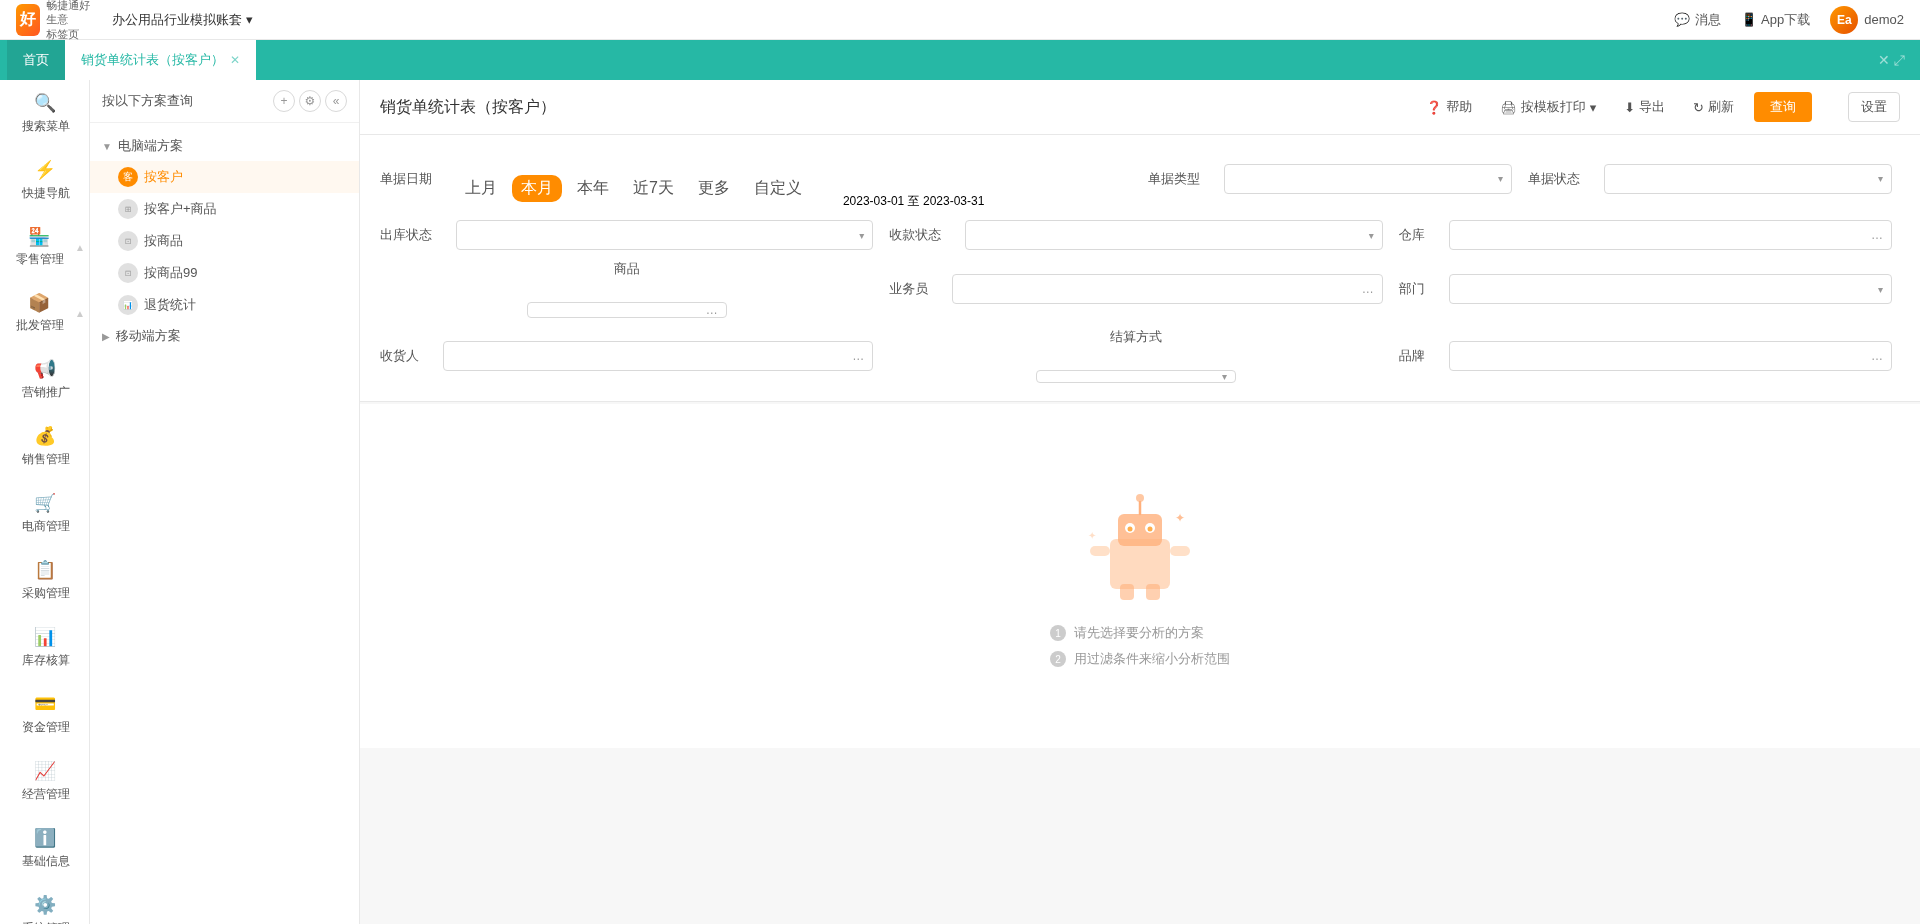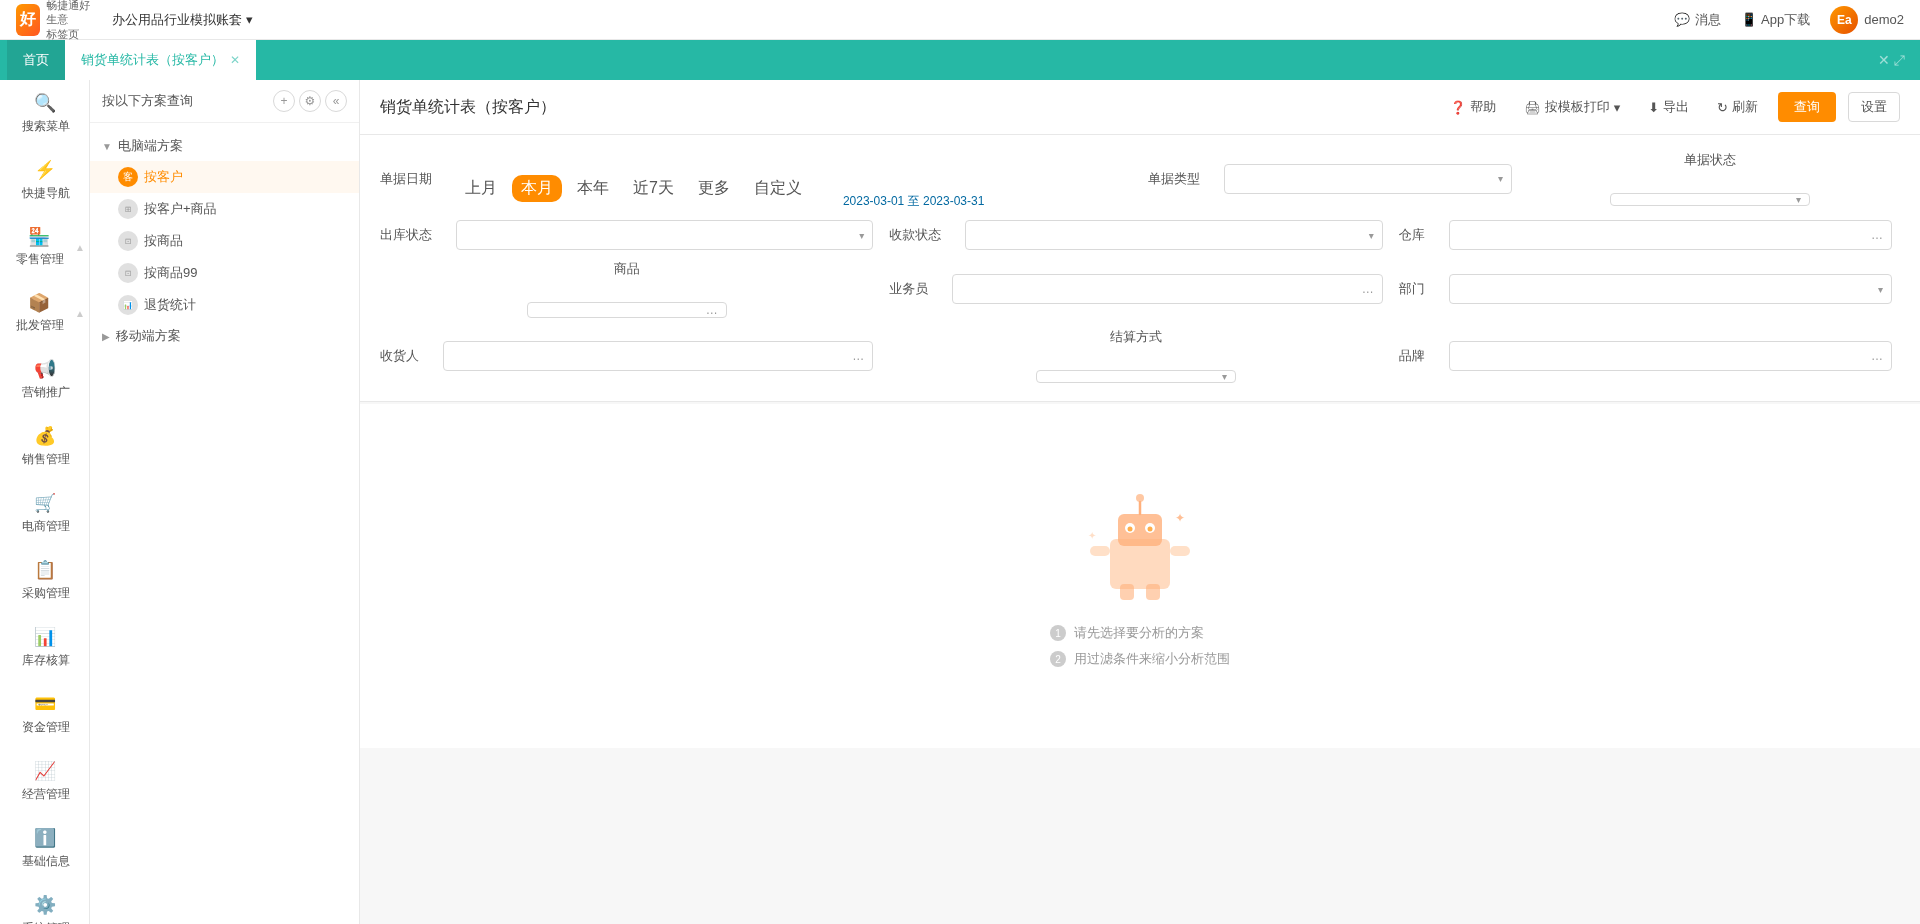--- a/index.html
+++ b/index.html
@@ -318,21 +318,21 @@
       color: #555;
       border: 1px solid transparent;
       margin-top: 20px;
     }
     .date-btn.active {
       background: #ff8c00;
       color: #fff;
       border-radius: 10px;
     }
     .date-range {
-      color: #0369a1;
+      color: #000000;
       font-size: 12px;
       margin-left: 8px;
       margin-top: 46px;
     }
     .select-control {
       height: 30px;
       border: 1px solid #d9d9d9;
       border-radius: 4px;
       padding: 0 8px;
       font-size: 12px;
@@ -608,21 +608,21 @@
           <span>⬇</span>
           <span>导出</span>
         </div>
         <div class="page-action-btn">
           <span>↻</span>
           <span>刷新</span>
         </div>
         <button class="page-action-btn primary" style="border:none; cursor:pointer;">
           <span>查询</span>
         </button>
-        <button class="page-action-btn secondary" style="cursor:pointer;">
+        <button class="page-action-btn secondary" style="cursor:pointer;margin-left:24px;">
           <span>设置</span>
         </button>
       </div>
     </div>
 
     <div class="filter-area">
 
       <div class="filter-row">
         <div class="filter-col">
           <span class="filter-col-label">单据日期</span>
@@ -636,21 +636,21 @@
           </div>
           <span class="date-range">2023-03-01 至 2023-03-31</span>
         </div>
         <div class="filter-col" style="min-width:320px; max-width:380px;">
           <span class="filter-col-label">单据类型</span>
           <div class="select-control">
             <span></span>
             <span class="select-down">▾</span>
           </div>
         </div>
-        <div class="filter-col" style="min-width:320px; max-width:380px;flex-direction:column;">
+        <div class="filter-col" style="min-width:320px; max-width:380px;">
           <span class="filter-col-label">单据状态</span>
           <div class="select-control">
             <span></span>
             <span class="select-down">▾</span>
           </div>
         </div>
       </div>
 
       <div class="filter-row">
         <div class="filter-col" style="min-width:360px;">

